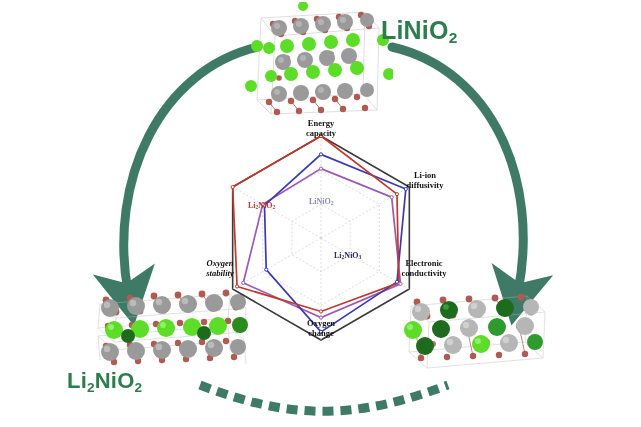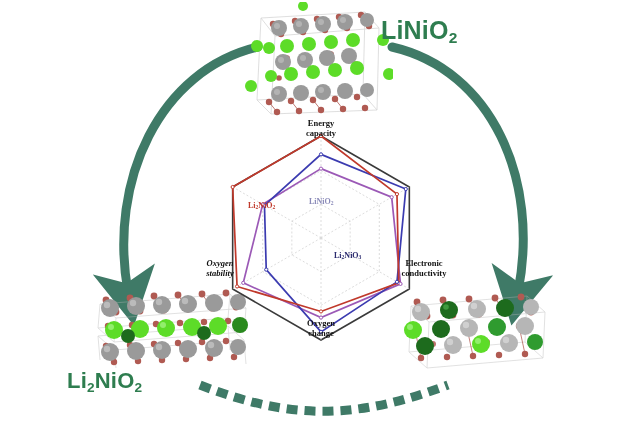--- a/index.html
+++ b/index.html
@@ -375,20 +375,24 @@
           <circle cx="76.70" cy="86.34" r="1.6" fill="#ffffff" stroke="#9b59b6" stroke-width="1"></circle>
         </g>
     </svg>
 
     
     <div class="radar-axis-label" style="left:95px;top:0px;width:80px;">
       <span>Energy</span><br>
       <span>capacity</span>
     </div>
 
+    <div class="radar-axis-label" style="left:208px;top:52px;width:62px;">
+      <span>Li-ion</span><br>
+      <span>diffusivity</span>
+    </div>
 
     <div class="radar-axis-label" style="left:204px;top:140px;width:68px;">
       <span>Electronic</span><br>
       <span>conductivity</span>
     </div>
 
     <div class="radar-axis-label" style="left:98px;top:200px;width:74px;">
       <span>Oxygen</span><br>
       <span>change</span>
     </div>

